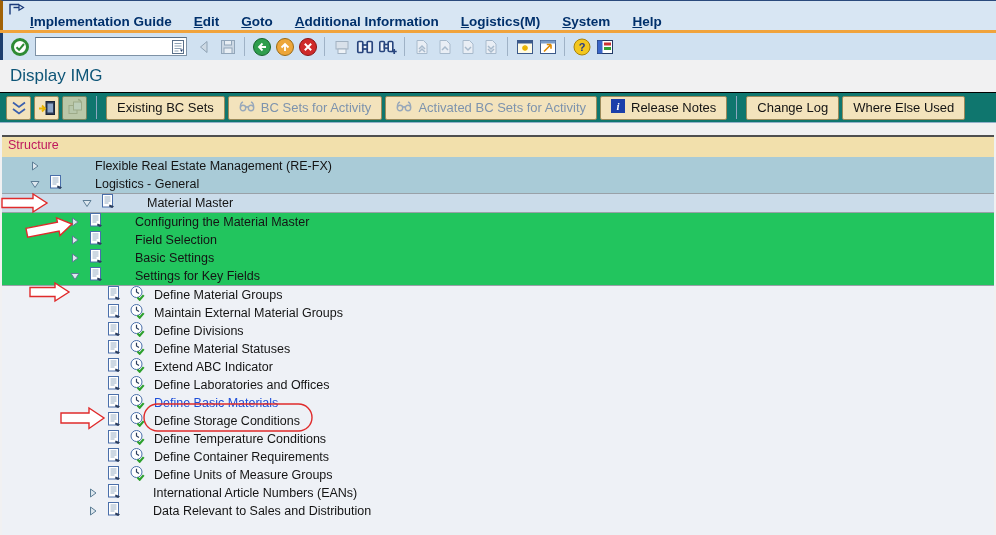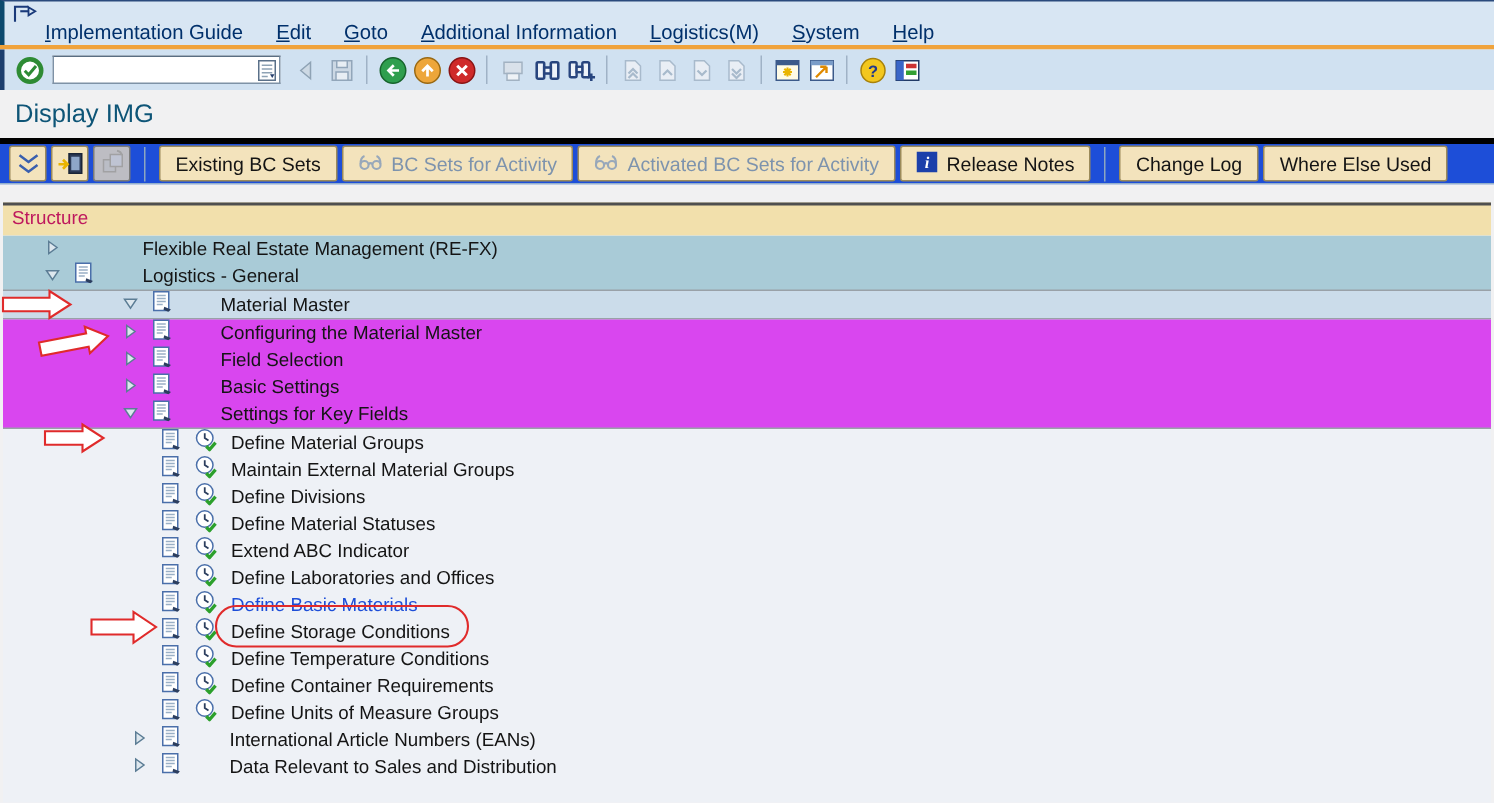--- a/index.html
+++ b/index.html
@@ -1,21 +1,21 @@
 <!DOCTYPE html>
 <html><head>
 <meta charset="utf-8">
 <style>
   * { margin:0; padding:0; box-sizing:border-box; }
   html,body { width:996px; height:535px; }
   body { position:relative; font-family:"Liberation Sans", sans-serif; background:#f1f1f2; overflow:hidden; }
 
   
   #menubar { position:absolute; top:0; left:0; right:0; height:30px; background:#d8e6f3;
-             border-top:1px solid #2a4a7c; border-left:3px solid #0c4a6e; }
+             border-top:1px solid #2a4a7c; border-left:3px solid #a16207;font-weight:bold; }
   #window-icon { position:absolute; top:1px; left:5px; }
   #menu-items { position:absolute; left:27px; bottom:1px; display:flex; gap:22px; }
   .menu-item { display:inline-block; font-size:13.5px; color:#00306b; cursor:default; white-space:nowrap; }
   .menu-item::first-letter { text-decoration:underline; }
 
   #orange-rule { position:absolute; top:30px; left:0; right:0; height:3px; background:#f0a33c; }
 
   
   #toolbar { position:absolute; top:33px; left:0; right:0; height:27px; background:#d0e1f1;
              border-left:3px solid #1c3e6e; display:flex; align-items:center; padding-left:5px; }
@@ -24,43 +24,43 @@
   .cmd { position:relative; margin:0 6px 0 4px; flex:none; }
   .cmd input { width:152px; height:19px; border:1px solid #7e92a6; border-top-color:#5a6e82;
                background:#fff; font:12px "Liberation Sans", sans-serif; padding:0 16px 0 3px; }
   .cmd .hist { position:absolute; right:3px; top:3px; }
 
   
   #titlebar { position:absolute; top:60px; left:0; right:0; height:32px; background:#f1f1f2; }
   #page-title { position:absolute; left:10px; top:6px; font-size:17px; font-weight:normal; color:#0e5577; }
 
   
-  #apptoolbar { position:absolute; top:92px; left:0; right:0; height:31px; background:#1d4ed8;
-                border-top:4px solid #000000; border-bottom:1px solid #93b0ca;
+  #apptoolbar { position:absolute; top:92px; left:0; right:0; height:31px; background:#0f766e;
+                border-top:1px solid #000000; border-bottom:1px solid #93b0ca;
                 display:flex; align-items:center; padding-left:6px; gap:3px; }
   .atool { width:25px; height:24px; background:#f3e3bc; border:1px solid #9b8a5a; border-radius:2px;
            display:flex; align-items:center; justify-content:center; flex:none; }
   .atool.disabled { opacity:.75; }
   .asep { width:1px; height:23px; background:#8ca6c0; margin:0 6px; flex:none; }
   .abtn { height:24px; background:#f3e3bc; border:1px solid #9b8a5a; border-radius:2px; padding:0 10px;
           font:13px "Liberation Sans", sans-serif; color:#141414; display:flex; align-items:center;
           gap:6px; white-space:nowrap; flex:none; cursor:default; }
   .abtn.disabled { color:#7d93ad; }
 
   
   #content { position:absolute; top:123px; left:0; right:0; bottom:0; background:#f1f1f2; }
   #structure-header { position:absolute; top:12px; left:2px; right:2px; height:34px; background:#f2e0ac;
                       border-top:2px solid #4f4f4f; border-bottom:1px solid #6f6f6f;
                       font-size:12.5px; color:#be185d; padding-left:6px; line-height:17px; }
   #tree { position:absolute; top:34px; left:2px; right:2px; bottom:0; overflow:hidden; background:#eef1f6; }
   .band { border-bottom:1px solid #99a1a8; }
   .band:last-child { border-bottom:none; }
   .band-0 { background:#a9cbd7; }
   .band-1 { background:#cbdcea; }
-  .band-2 { background:#d946ef;padding-left:12px; }
+  .band-2 { background:#22c55e; }
   .band-3 { background:#eef1f6; }
   .trow { height:18px; display:flex; align-items:center; }
   .lvl0 { padding-left:28px; } .lvl1 { padding-left:80px; }
   .lvl2 { padding-left:68px; } .lvl3 { padding-left:86px; }
   .slot { width:18px; flex:none; display:flex; align-items:center; }
   .icons { display:flex; align-items:center; flex:none; }
   .icon-ph { width:17px; height:16px; display:inline-block; }
   .exec-i { margin-left:6px; }
   .tree-label { font-size:12.5px; color:#141414; white-space:nowrap; }
   .tree-label.node { margin-left:30px; }

